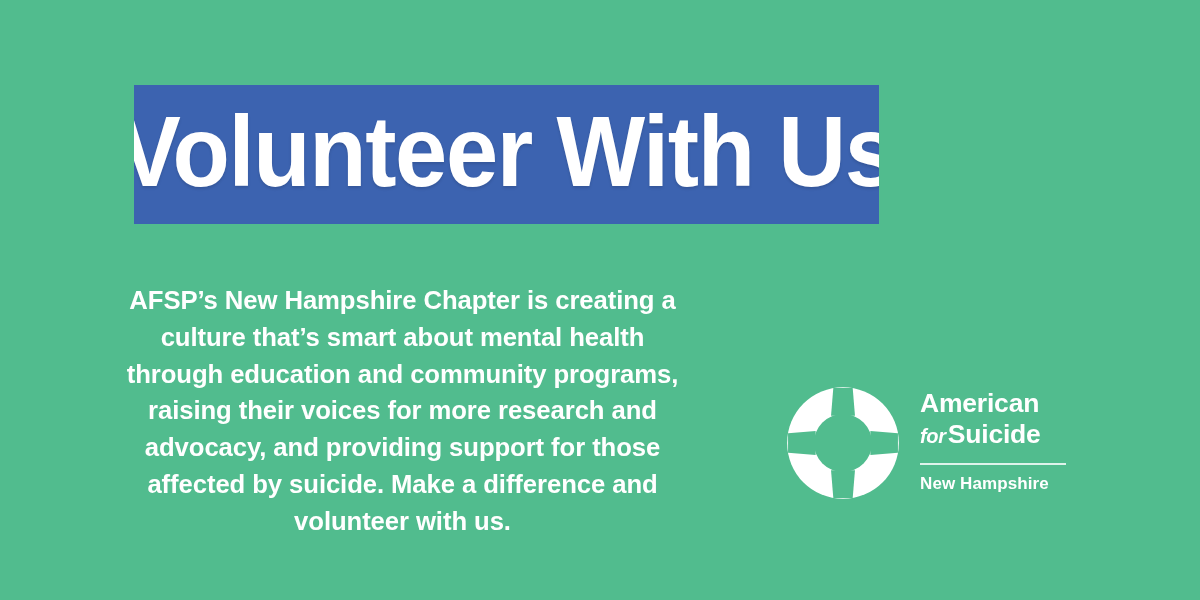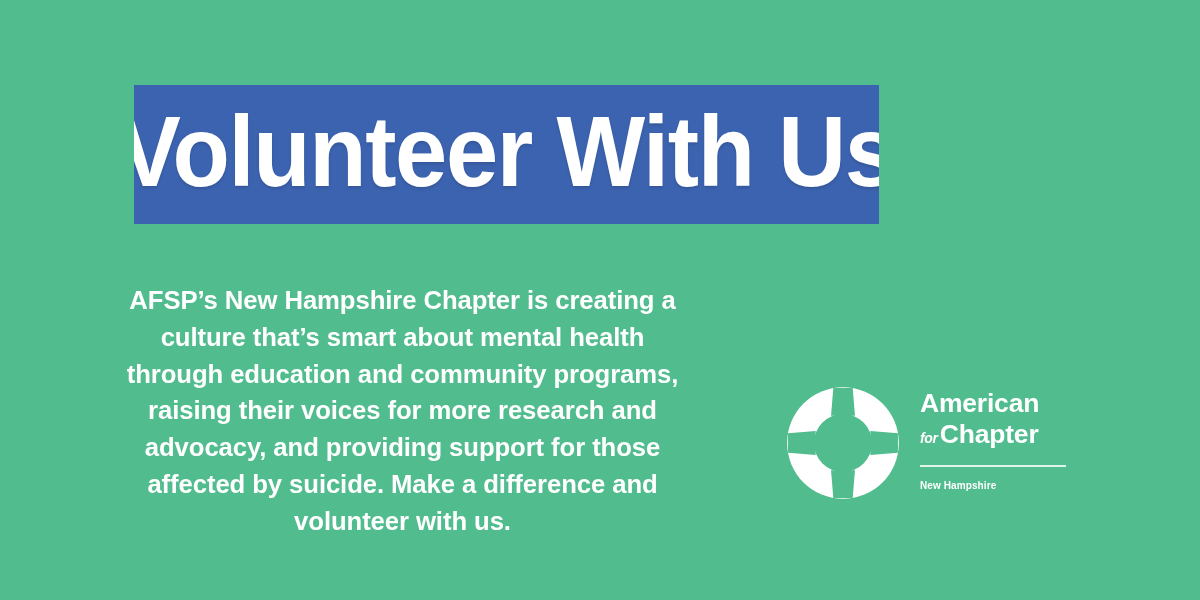--- a/index.html
+++ b/index.html
@@ -96,39 +96,39 @@
     font-family:"Liberation Sans Narrow","Liberation Sans", sans-serif;
     font-weight:700;
     font-size:26.5px;
     line-height:31px;
     letter-spacing:-0.2px;
     white-space:nowrap;
   }
 
   .wordmark-for {
     font-style:italic;
-    font-size:14px;
+    font-size:20px;
     font-weight:700;
     letter-spacing:-0.3px;
     padding-right:2px;
   }
 
   .wordmark-divider {
     height:1.5px;
     background:rgba(255,255,255,0.82);
     margin-top:11px;
     margin-bottom:10px;
     width:146px;
   }
 
   .wordmark-chapter {
     color:#ffffff;
     font-family:"Liberation Sans Narrow","Liberation Sans", sans-serif;
     font-weight:700;
-    font-size:10px;
+    font-size:17px;
     line-height:18px;
     letter-spacing:0.1px;
     white-space:nowrap;
   }
 </style>
 </head>
 <body style="background: rgb(81, 188, 142);">
 
 <div id="poster" style="background: rgb(81, 188, 142);">
 
@@ -156,21 +156,21 @@
             <path d="M 1.8,58.5 L 1.8,41.5 L 26.0,39.5 L 26.0,60.5 Z"></path>
           </g>
         </mask>
       </defs>
       <rect x="0" y="0" width="100" height="100" fill="#ffffff" mask="url(#ringMask)"></rect>
     </svg>
 
     <div class="logo-wordmark">
       <div class="wordmark-line">American</div>
       <div class="wordmark-line">
-        <span class="wordmark-for">for</span><span>Chapter</span>
+        <span class="wordmark-for">for</span><span>Suicide</span>
       </div>
 
       <div class="wordmark-divider"></div>
 
       <div class="wordmark-chapter">New Hampshire</div>
     </div>
 
   </div>
 
 </div>

